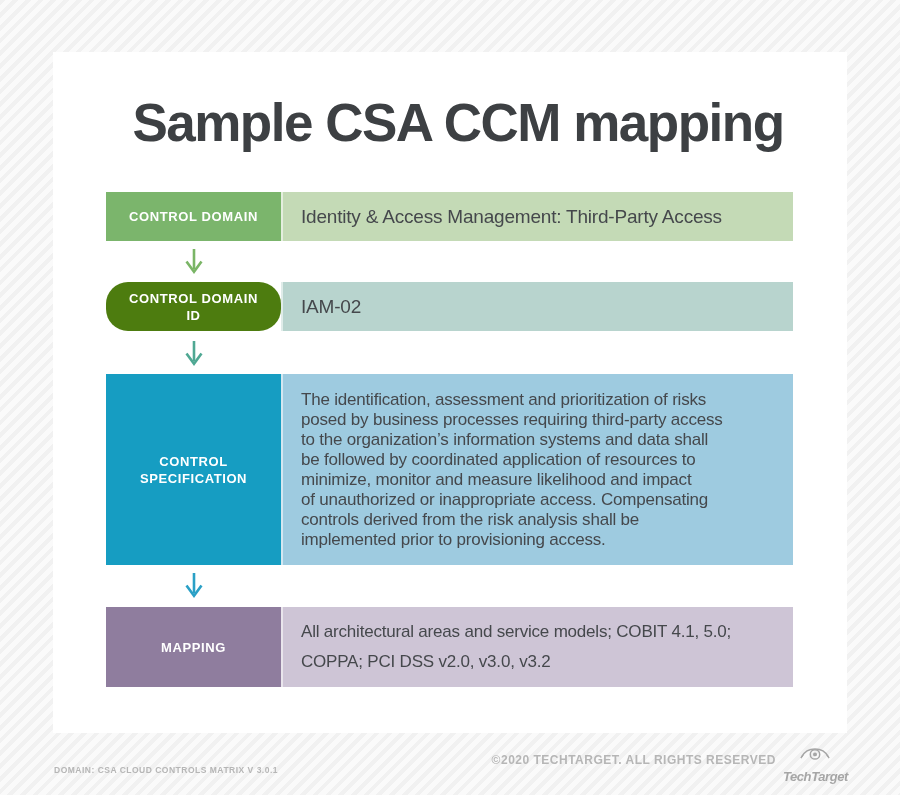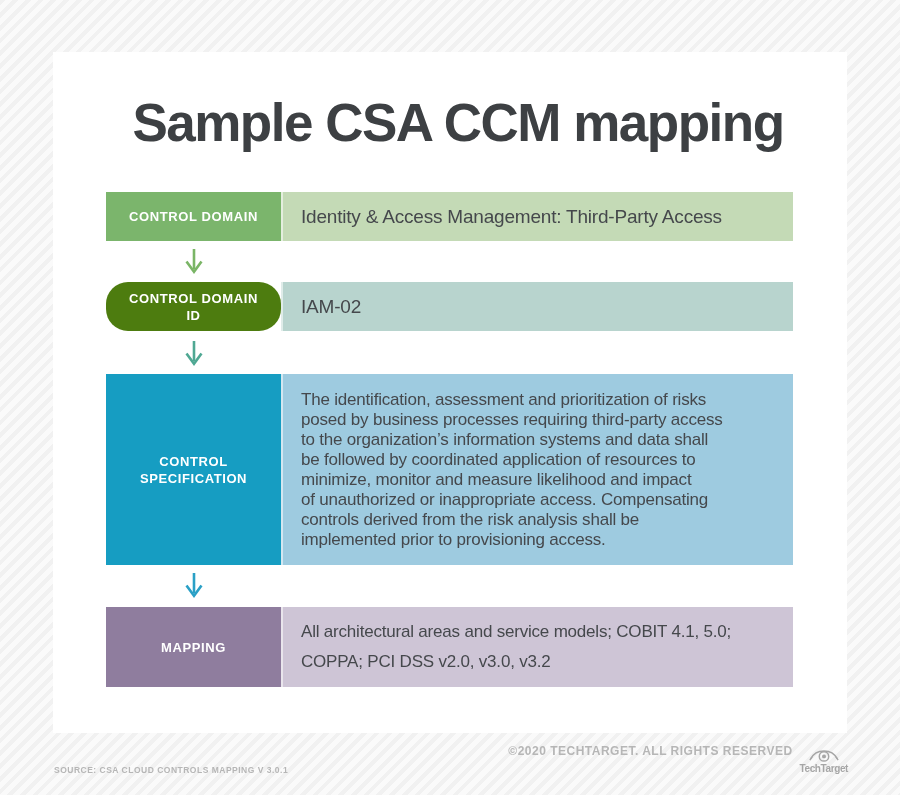--- a/index.html
+++ b/index.html
@@ -44,21 +44,21 @@
   .footer-source {
     position: absolute; left: 54px; top: 765px;
     font-size: 8.5px; font-weight: bold; letter-spacing: 0.5px;
   }
   .footer-right {
     position: absolute; right: 52px; top: 744px;
     display: flex; align-items: flex-end; gap: 7px;
   }
   .copyright { font-size: 12px; font-weight: bold; letter-spacing: 0.5px; margin-bottom: 16px; }
   .logo { display: flex; flex-direction: column; align-items: center; line-height: 1; }
-  .wordmark { font-size: 10px; font-weight: bold; letter-spacing: -0.4px; margin-top: 1px; }
+  .wordmark { font-size: 13px; font-weight: bold; letter-spacing: -0.4px; margin-top: 9px; font-style: italic; }
 </style>
 </head>
 <body>
 
 <div class="card">
 
   <h1 class="title" style="color: rgb(61, 64, 67);">Sample CSA CCM mapping</h1>
 
   <div class="row row1">
     <div class="cell label" style="background-color: rgb(123, 181, 108); color: rgb(255, 255, 255);">
@@ -120,21 +120,21 @@
       <span>MAPPING</span>
     </div>
     <div class="cell value" style="background-color: rgb(206, 197, 214); color: rgb(69, 72, 76);">
       <span>All architectural areas and service models; COBIT 4.1, 5.0;
 COPPA; PCI DSS v2.0, v3.0, v3.2</span>
     </div>
   </div>
 
 </div>
 
-<div class="footer-source" style="color: rgb(182, 182, 182);">SOURCE: CSA CLOUD CONTROLS MAPPING V 3.0.1</div>
+<div class="footer-source" style="color: rgb(182, 182, 182);">DOMAIN: CSA CLOUD CONTROLS MATRIX V 3.0.1</div>
 
 <div class="footer-right">
   <span class="copyright" style="color: rgb(182, 182, 182);">©2020 TECHTARGET. ALL RIGHTS RESERVED</span>
   <div class="logo" style="color: rgb(166, 166, 166);">
     <svg viewBox="0 0 34 18" width="32" height="17" aria-hidden="true">
       <path d="M2 15 L4.2 11.5" stroke="currentColor" stroke-width="1.5" fill="none"></path>
       <path d="M32 15 L29.8 11.5" stroke="currentColor" stroke-width="1.5" fill="none"></path>
       <path d="M3 13.5 C 8.5 2.5, 25.5 2.5, 31 13.5" stroke="currentColor" stroke-width="1.6" fill="none"></path>
       <circle cx="17" cy="11" r="5" stroke="currentColor" stroke-width="1.6" fill="none"></circle>
       <circle cx="17" cy="11" r="2.1" fill="currentColor"></circle>

